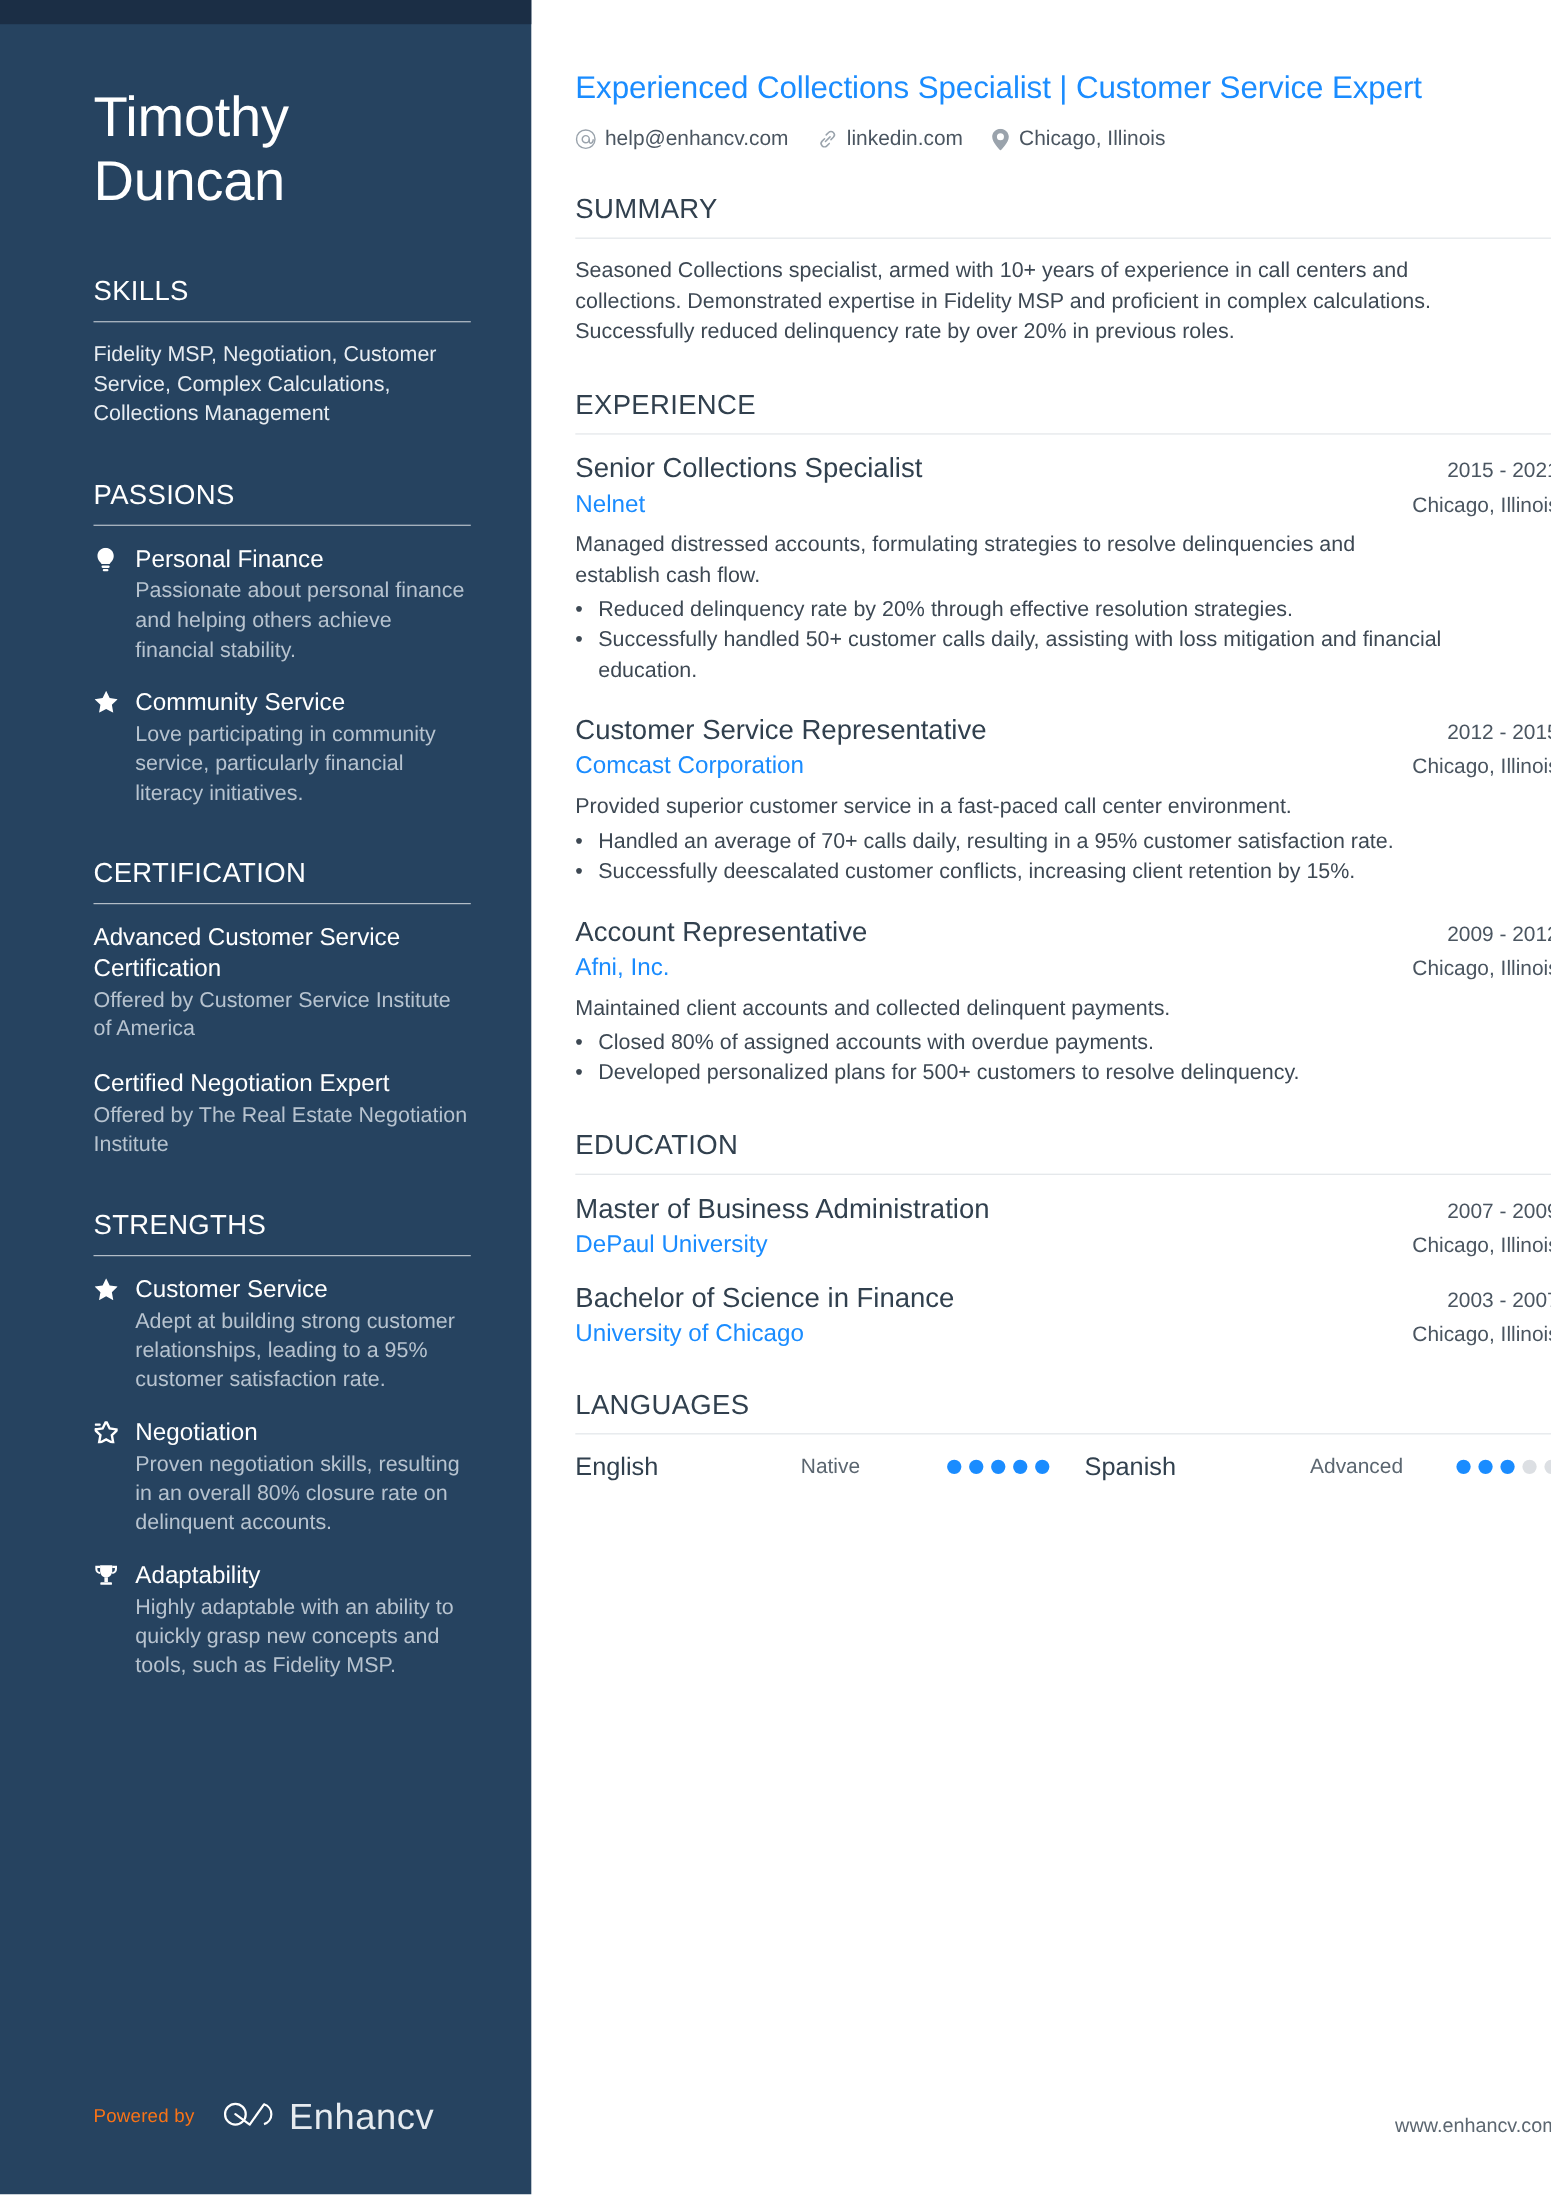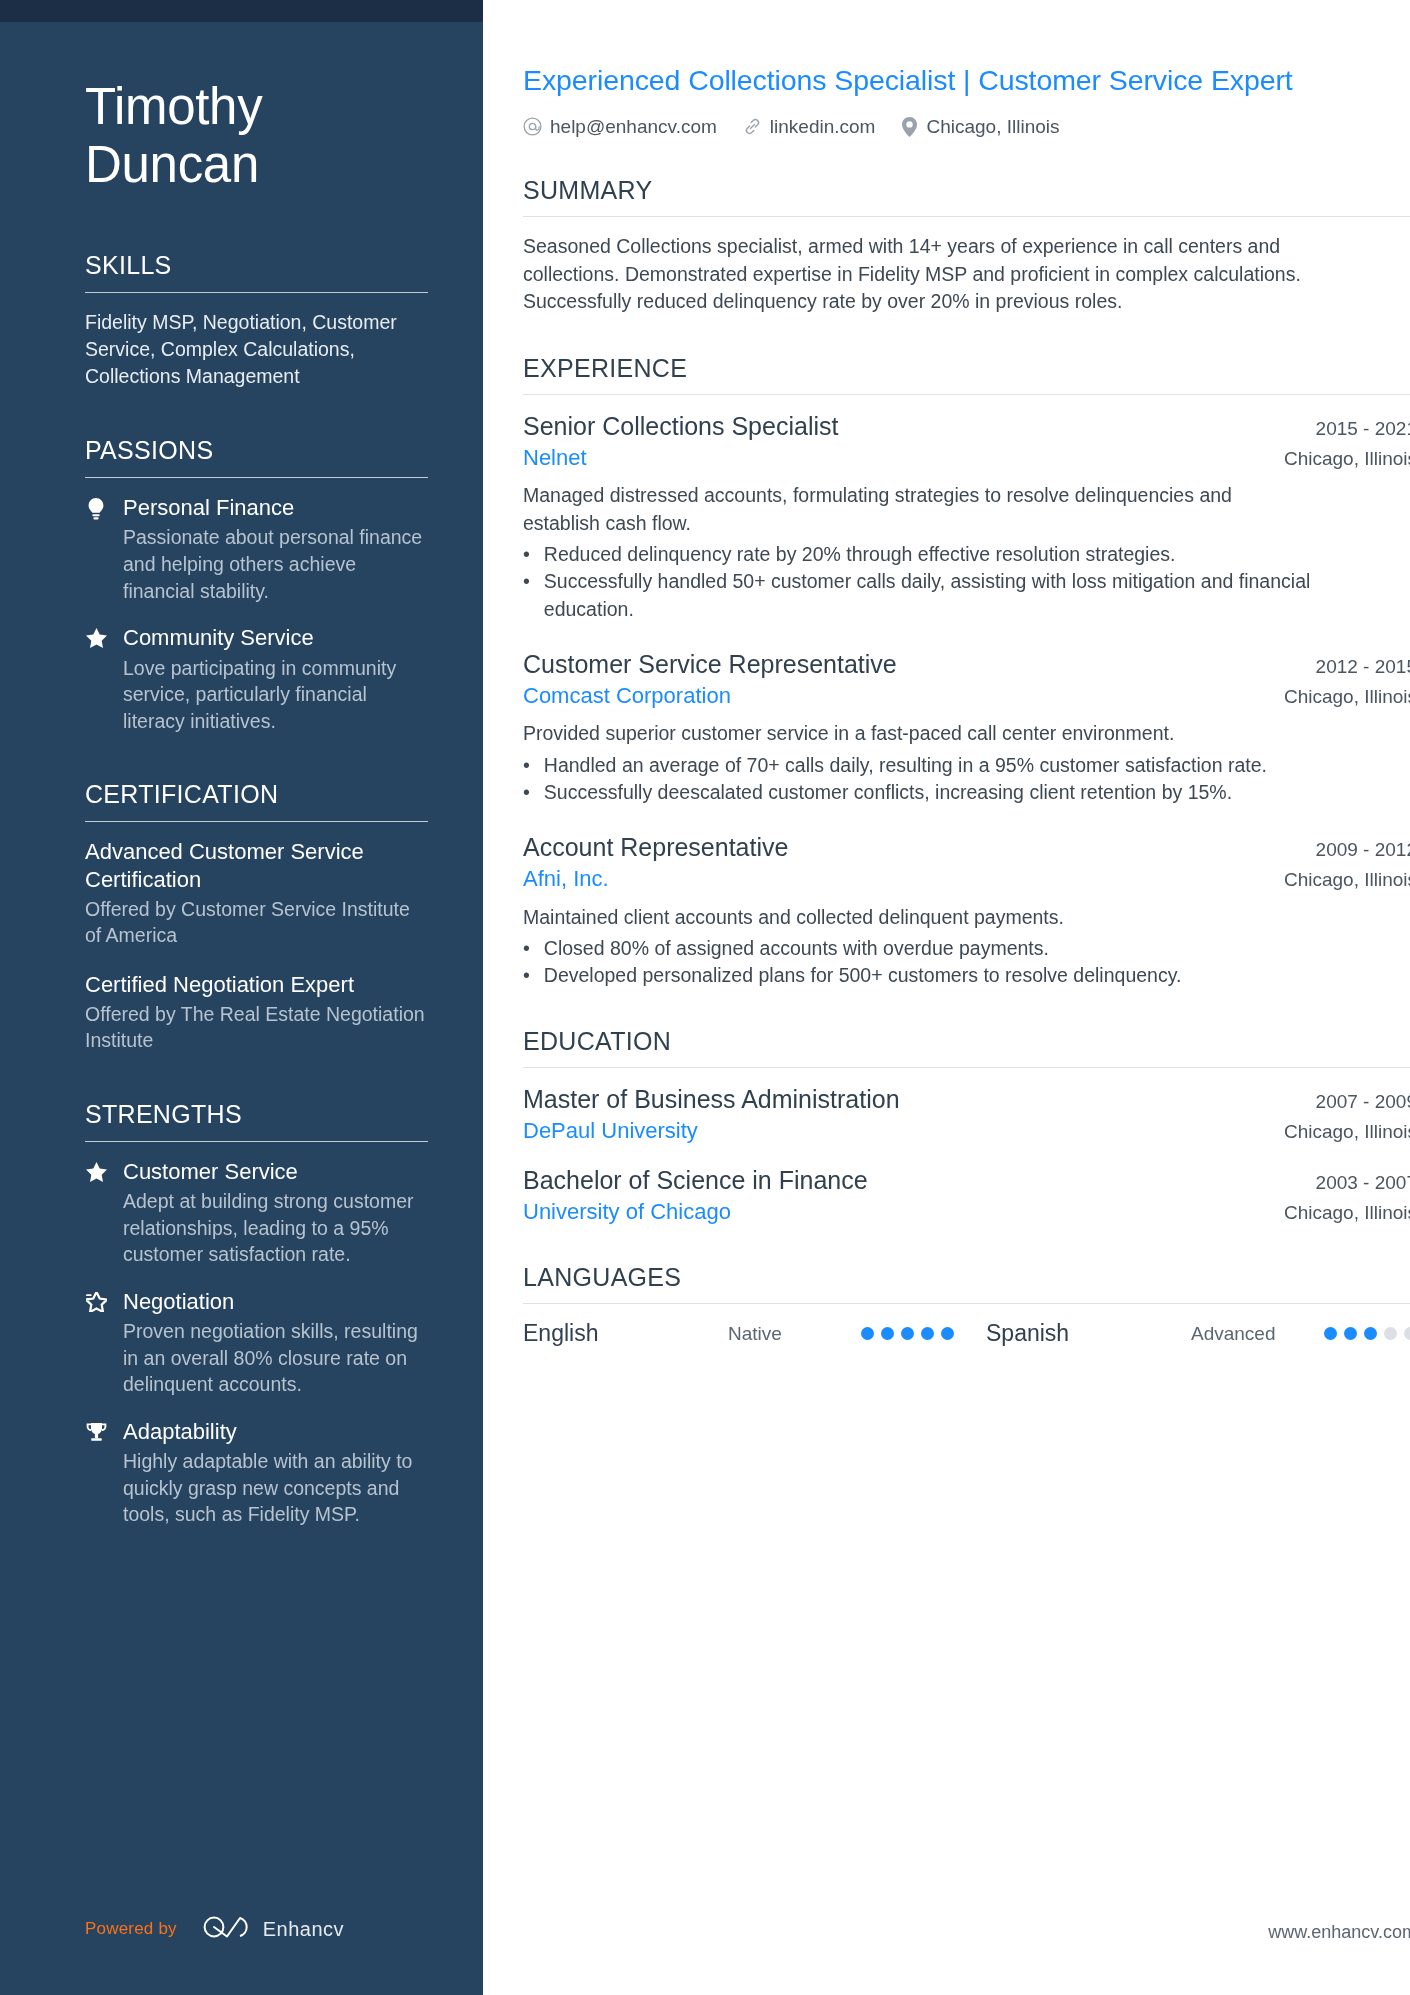--- a/index.html
+++ b/index.html
@@ -61,21 +61,21 @@
     font-size: 19.5px; line-height: 1.36; color: #b7c3cf;
     margin-top: 3px; padding-left: 38px;
   }
 
   .sb-footer {
     position: absolute; bottom: 52px; left: 85px;
     display: flex; align-items: center; gap: 26px;
   }
   .powered-label { font-size: 17px; color: #f97316; letter-spacing: 0.2px; }
   .brand-lockup { display: flex; align-items: center; gap: 12px; }
-  .brand-word { font-size: 20px; color: #e6ebf0; letter-spacing: 0.5px; }
+  .brand-word { font-size: 33px; color: #e6ebf0; letter-spacing: 0.5px; }
 
   
   .main { flex: 1; padding: 62px 60px 0 40px; position: relative; }
 
   .headline {
     font-size: 28.5px; line-height: 1.33; color: #1a8cff;
     font-weight: 400; letter-spacing: -0.1px; max-width: 800px;
   }
   .contact-row {
     display: flex; align-items: center; gap: 26px;
@@ -279,21 +279,21 @@
               <path d="M8.5 0C4.3 0 1 3.3 1 7.4c0 5.3 6.6 11.6 7 12 .3.3.8.3 1.1 0 .4-.4 7-6.7 7-12C16 3.3 12.7 0 8.5 0zm0 10.6a3.2 3.2 0 1 1 0-6.4 3.2 3.2 0 0 1 0 6.4z" fill="#9aa3ac"></path>
             </svg>
         </span>
         <span class="contact-text">Chicago, Illinois</span>
       </span>
     </div>
 
     <section class="m-section">
       <div class="m-heading">SUMMARY</div>
       <div class="m-rule"></div>
-      <p class="summary-text">Seasoned Collections specialist, armed with 14+ years of experience in call centers and collections. Demonstrated expertise in Fidelity MSP and proficient in complex calculations. Successfully reduced delinquency rate by over 20% in previous roles.</p>
+      <p class="summary-text">Seasoned Collections specialist, armed with 10+ years of experience in call centers and collections. Demonstrated expertise in Fidelity MSP and proficient in complex calculations. Successfully reduced delinquency rate by over 20% in previous roles.</p>
     </section>
 
     <section class="m-section">
       <div class="m-heading">EXPERIENCE</div>
       <div class="m-rule"></div>
 
       <div class="entry">
         <div class="entry-line">
           <span class="entry-title">Senior Collections Specialist</span>
           <span class="entry-date">2015 - 2021</span>

